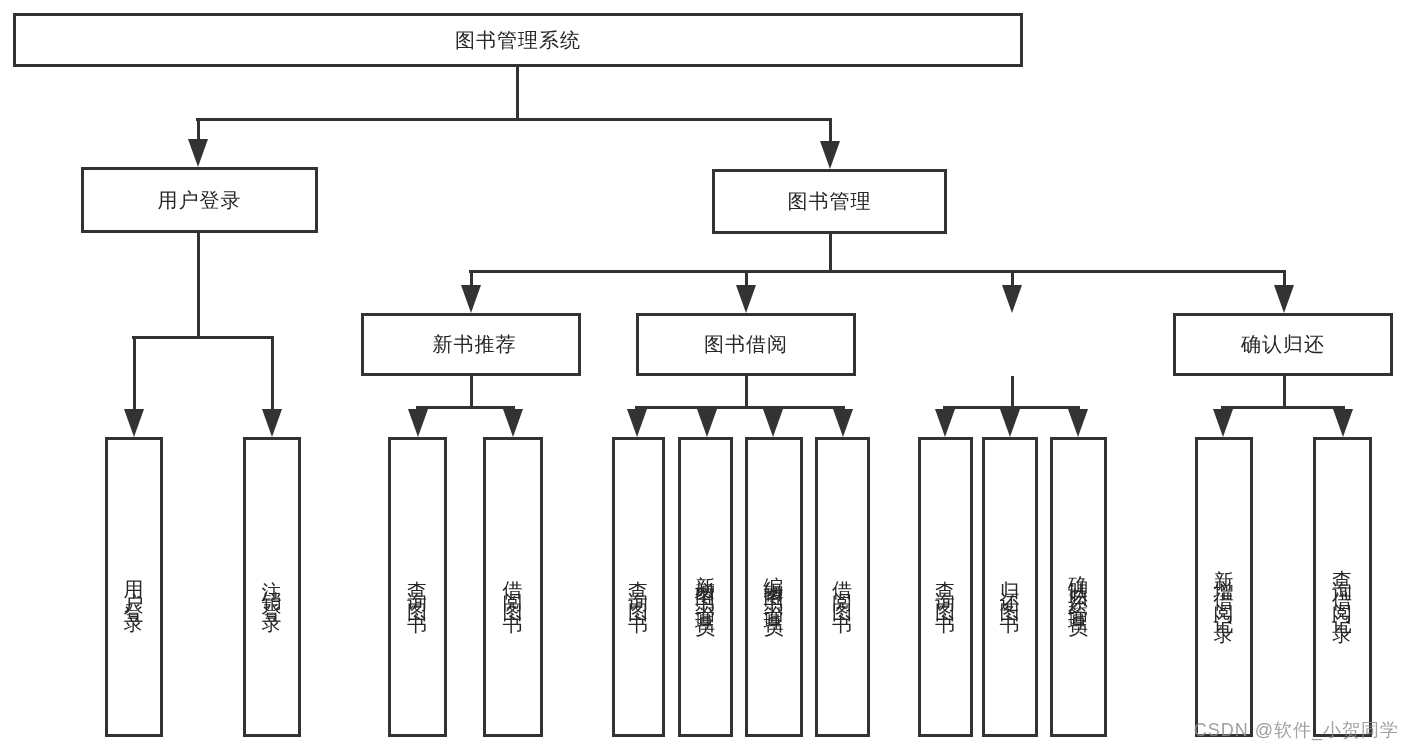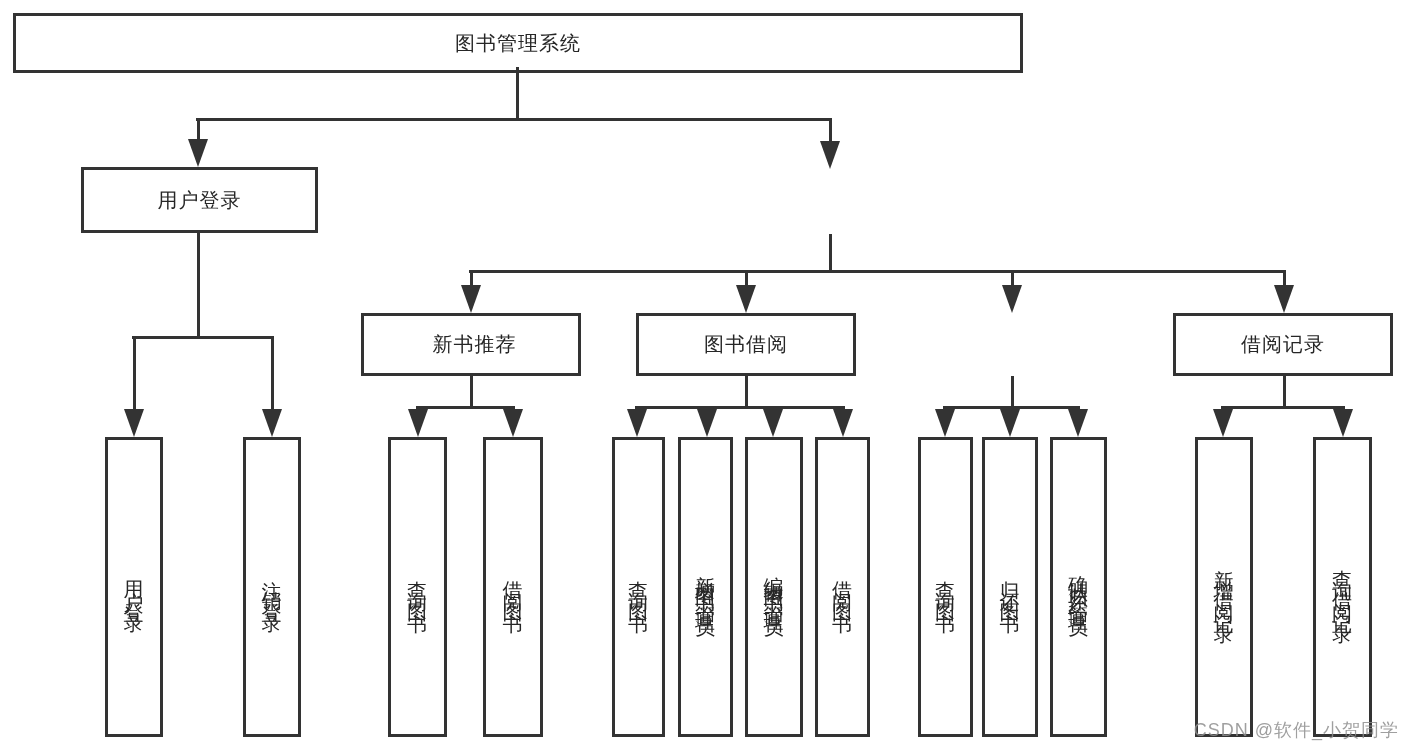--- a/index.html
+++ b/index.html
@@ -31,36 +31,39 @@
   #watermark{
     position:absolute;right:6px;bottom:5px;z-index:9;
     font-size:18px;color:#8f8f8f;opacity:.85;letter-spacing:1px;white-space:nowrap;
   }
 </style>
 </head>
 <body>
 
 <div id="stage">
 
-  <div class="box" style="left:13px;top:13px;width:1010px;height:60px;">
+  <div class="box" style="left:13px;top:13px;width:1010px;height:54px;">
     <span>图书管理系统</span>
   </div>
 
   <div class="box" style="left:81px;top:167px;width:237px;height:66px;">
     <span>用户登录</span>
+  </div>
+  <div class="box" style="left:712px;top:169px;width:235px;height:65px;">
+    <span>图书管理</span>
   </div>
 
   <div class="box" style="left:361px;top:313px;width:220px;height:63px;padding-left:7px;">
     <span>新书推荐</span>
   </div>
   <div class="box" style="left:636px;top:313px;width:220px;height:63px;text-align:center;">
     <span>图书借阅</span>
   </div>
   <div class="box" style="left:1173px;top:313px;width:220px;height:63px;">
-    <span>借阅记录</span>
+    <span>确认归还</span>
   </div>
 
   <div class="vbox" style="left:105px;top:437px;width:58px;height:300px;">
     <span class="vtext">用户登录</span>
   </div>
   <div class="vbox" style="left:243px;top:437px;width:58px;height:300px;">
     <span class="vtext">注销登录</span>
   </div>
 
   <div class="vbox" style="left:388px;top:437px;width:59px;height:300px;">

